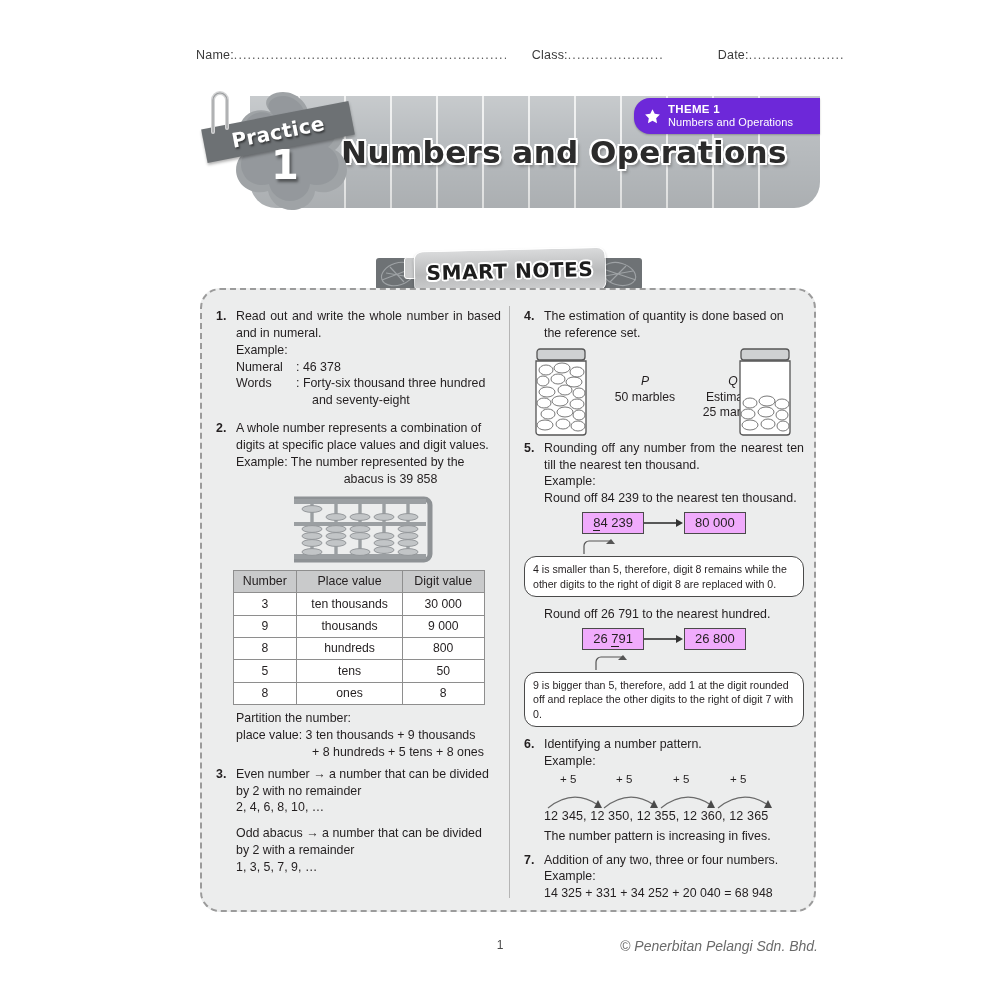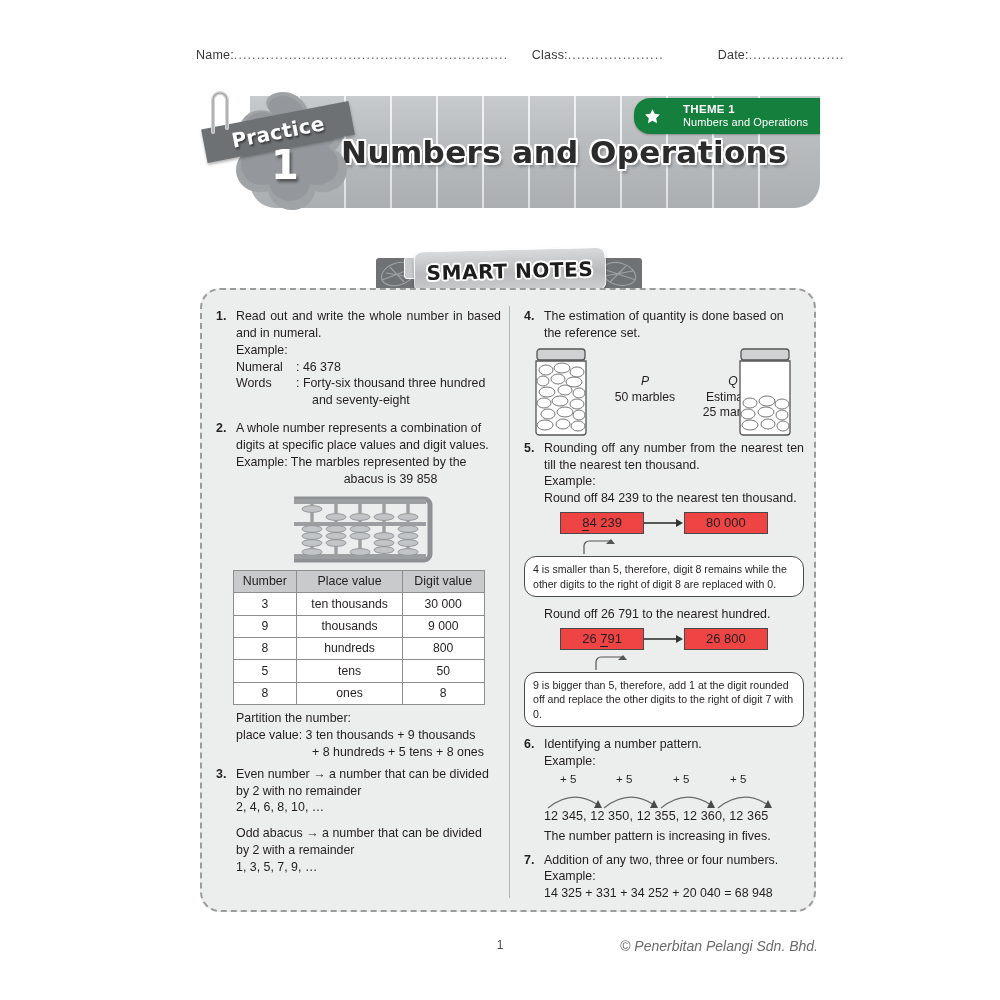--- a/index.html
+++ b/index.html
@@ -60,23 +60,23 @@
       -1.6px  1.6px 0 #ffffff, 1.6px  1.6px 0 #ffffff,
       -2.2px 0 0 #ffffff, 2.2px 0 0 #ffffff,
       0 -2.2px 0 #ffffff, 0 2.2px 0 #ffffff,
       3px 4px 3px rgba(80,80,80,.45);
     padding-left:58px;
   }
 
   
   .theme-tag{
     position:absolute; right:0; top:2px; width:186px; height:36px;
-    background:#15803d;
+    background:#6d28d9;
     border-radius:16px 0 0 16px;
-    display:flex; align-items:center; padding-left:10px; gap:22px;
+    display:flex; align-items:center; padding-left:10px; gap:7px;
     color:#fff;
     box-shadow:0 1px 2px rgba(0,0,0,.25);
   }
   .theme-star{ width:17px; height:17px; flex:0 0 17px; fill:#ffffff; }
   .theme-txt{ line-height:1.12; }
   .theme-l1{ font-size:11.5px; font-weight:bold; letter-spacing:.3px; }
   .theme-l2{ font-size:11px; letter-spacing:.1px; }
 
   
   .badge{ position:absolute; left:-45px; top:-8px; width:160px; height:122px; }
@@ -188,22 +188,22 @@
   .jar-label{
     position:absolute; text-align:center; font-size:12.2px; line-height:1.3;
   }
   .jar-p{ left:78px; top:26px; width:86px; }
   .jar-q{ left:166px; top:26px; width:86px; }
   .ital{ font-style:italic; }
 
   
   .rbox-row{ display:flex; align-items:center; justify-content:center; gap:0; margin:5px 0 0 0; }
   .rbox{
-    border:1.4px solid #4a4a4a; background:#ef4444;
-    padding:2px 21px; font-size:13px; line-height:1.25;
+    border:1.4px solid #4a4a4a; background:#f0abfc;
+    padding:2px 10px; font-size:13px; line-height:1.25;
   }
   .u8{ border-bottom:1.4px solid #231f20; }
   .arrow-svg{ display:block; }
 
   .callout{
     border:1.3px solid #4a4a4a; background:#fff; border-radius:12px;
     padding:5px 8px; font-size:10.6px; line-height:1.35; margin-top:0;
   }
 
   .arrow-up-wrap{ position:relative; height:22px; }
@@ -326,21 +326,21 @@
         <div style="padding-left:76px">and seventy-eight</div>
       </div>
     </div>
 
     <div class="gap"></div>
 
     <div class="item">
       <div class="item-num">2.</div>
       <div class="item-body">
         <div>A whole number represents a combination of digits at specific place values and digit values.</div>
-        <div class="just">Example: The marbles represented by the</div>
+        <div class="just">Example: The number represented by the</div>
         <div class="center" style="padding-left:44px">abacus is 39 858</div>
       </div>
     </div>
 
     <div class="abacus-wrap">
       <svg width="150" height="68" viewBox="0 0 150 68">
 
         <path d="M10 3 H140 a6 6 0 0 1 6 6 V58 a6 6 0 0 1 -6 6 H10" fill="none" stroke="#8e9295" stroke-width="5" stroke-linejoin="round"></path>
         <rect x="10" y="3" width="132" height="5" fill="#9b9fa2"></rect>
         <rect x="10" y="26" width="132" height="4" fill="#9b9fa2"></rect>

